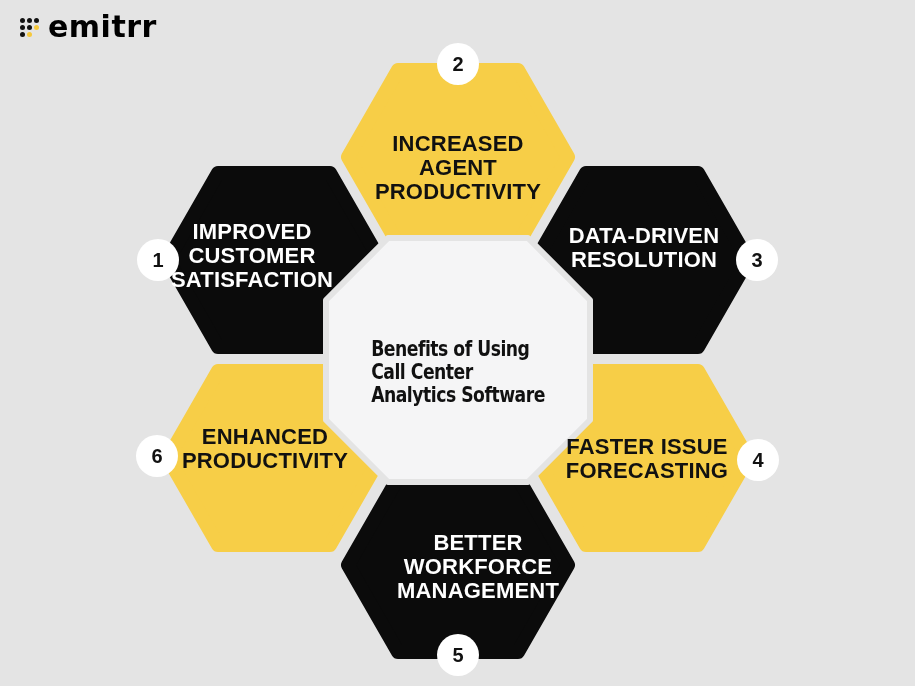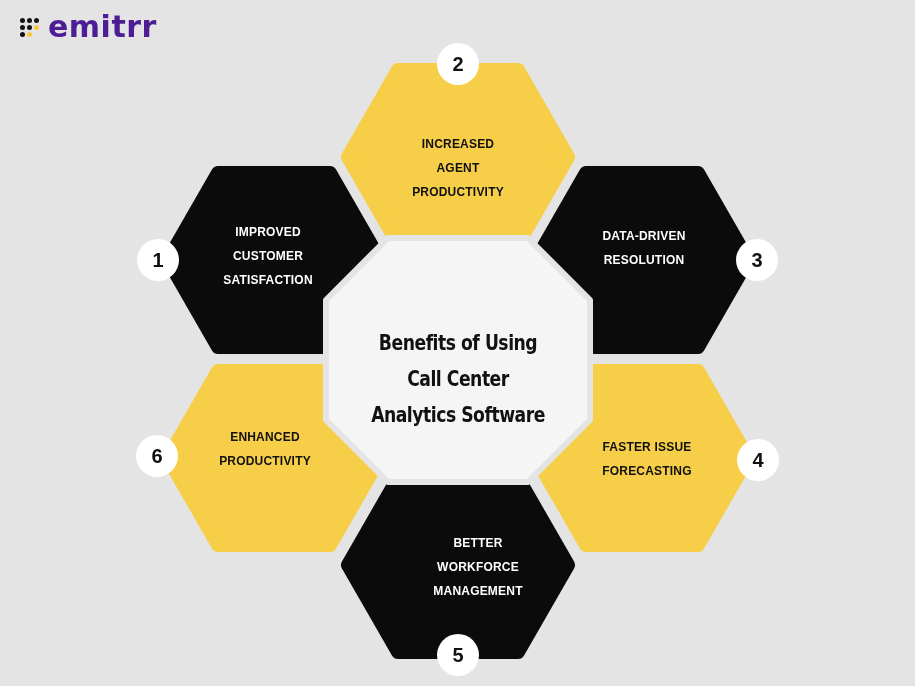--- a/index.html
+++ b/index.html
@@ -14,49 +14,49 @@
     position: absolute; left: 20px; top: 12px;
     display: flex; align-items: center; gap: 6px;
   }
   .logo-mark { width: 22px; height: 22px; position: relative; }
   .logo-mark span {
     position: absolute; width: 5px; height: 5px; border-radius: 50%;
     background: #111;
   }
   .logo-text {
     font-family: "DejaVu Sans", sans-serif;
-    font-weight: bold; font-size: 30px; color: #4c1d95;
+    font-weight: bold; font-size: 30px; color: #000000;
     letter-spacing: 0.5px; line-height: 1;
   }
   .diagram { position: absolute; left: 0; top: 0; width: 915px; height: 686px; }
   .hex-label {
     position: absolute;
     text-align: center;
     font-family: "Liberation Sans", sans-serif;
-    font-weight: bold; font-size: 12px; line-height: 24px;
+    font-weight: bold; font-size: 22px; line-height: 24px;
     letter-spacing: 0.2px;
     white-space: pre-line;
     transform: translate(-50%, -50%);
   }
   .hex-label.dark { color: #ffffff; }
   .hex-label.light { color: #111111; }
   .badge {
     position: absolute; width: 42px; height: 42px; border-radius: 50%;
     background: #ffffff; color: #111;
     font-weight: bold; font-size: 20px;
     display: flex; align-items: center; justify-content: center;
     transform: translate(-50%, -50%);
     font-family: "Liberation Sans", sans-serif;
   }
   .center-title {
     position: absolute; left: 458px; top: 361px;
     transform: translate(-50%, -50%);
-    text-align: center;
+    text-align: left;
     font-family: "DejaVu Sans", sans-serif;
-    font-weight: bold; font-size: 21px; line-height: 36px;
+    font-weight: bold; font-size: 21px; line-height: 23px;
     color: #111; white-space: pre-line;
     transform-origin: center;
     letter-spacing: -0.6px;
   }
   .center-title-inner { display: inline-block; transform: scaleX(0.82); }
 </style>
 </head>
 <body>
 
 <div class="logo">
@@ -89,21 +89,21 @@
 
   <path fill="#f5f5f6" stroke="#e4e4e4" stroke-width="6" stroke-linejoin="round" d="M388,238 L528,238 L590,300 L590,420 L528,482 L388,482 L326,420 L326,300 Z"></path>
 </svg>
 
 <div class="center-title">
   <span class="center-title-inner">Benefits of Using
 Call Center
 Analytics Software</span>
 </div>
 
-<div class="hex-label dark" style="left:268px;top:256px;">IMPROVED
+<div class="hex-label dark" style="left:252px;top:256px;">IMPROVED
 CUSTOMER
 SATISFACTION</div>
 <div class="hex-label light" style="left:458px;top:168px;">INCREASED
 AGENT
 PRODUCTIVITY</div>
 <div class="hex-label dark" style="left:644px;top:248px;">DATA-DRIVEN
 RESOLUTION</div>
 <div class="hex-label light" style="left:647px;top:459px;">FASTER ISSUE
 FORECASTING</div>
 <div class="hex-label dark" style="left:458px;top:567px;margin-left:20px;">BETTER

